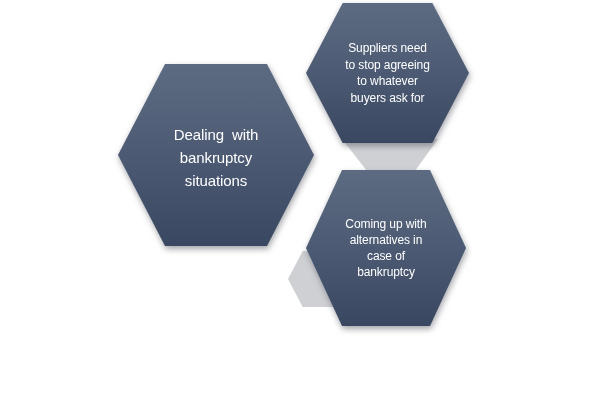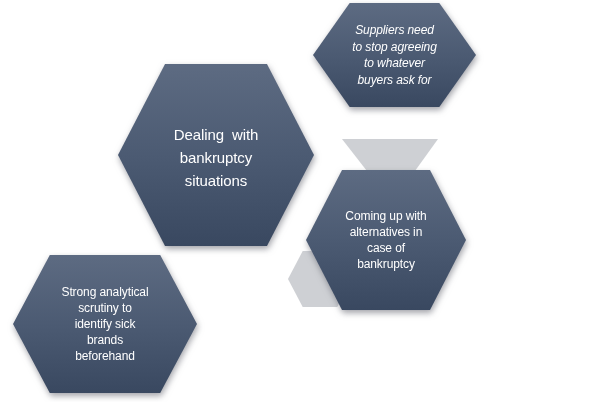--- a/index.html
+++ b/index.html
@@ -36,24 +36,24 @@
     line-height: 16.5px;
     letter-spacing: -0.1px;
   }
 
   
   .pos-main { left: 118px; top: 64px; width: 196px; height: 182px; z-index: 3; }
   .pos-main .hex { clip-path: polygon(0% 50%, 24% 0%, 76% 0%, 100% 50%, 76% 100%, 24% 100%); }
   .pos-main .hex-text { font-weight: normal; font-size: 15px; line-height: 23px; padding-top: 5px; }
 
   
-  .pos-suppliers { left: 313px; top: 3px; width: 163px; height: 104px; z-index: 3; font-style: italic; }
+  .pos-suppliers { left: 306px; top: 3px; width: 163px; height: 140px; z-index: 3; }
 
   
-  .pos-alternatives { left: 306px; top: 170px; width: 160px; height: 140px; z-index: 3; }
+  .pos-alternatives { left: 306px; top: 170px; width: 160px; height: 156px; z-index: 3; }
   .pos-alternatives .hex-text { line-height: 16px; }
 
   
   .pos-scrutiny { left: 13px; top: 255px; width: 184px; height: 138px; z-index: 3; }
   .pos-scrutiny .hex { clip-path: polygon(0% 50%, 20% 0%, 80% 0%, 100% 50%, 80% 100%, 20% 100%); }
   .pos-scrutiny .hex-text { line-height: 16px; }
 
   
   .connector {
     position: absolute;
@@ -97,23 +97,14 @@
 
   <div class="hex-wrap pos-alternatives">
     <div class="hex">
       <span class="hex-text">Coming up with
 alternatives in
 case of
 bankruptcy</span>
     </div>
   </div>
 
-  <div class="hex-wrap pos-scrutiny">
-    <div class="hex">
-      <span class="hex-text">Strong analytical
-scrutiny to
-identify sick
-brands
-beforehand</span>
-    </div>
-  </div>
 
 </div>
 
 </body></html>

